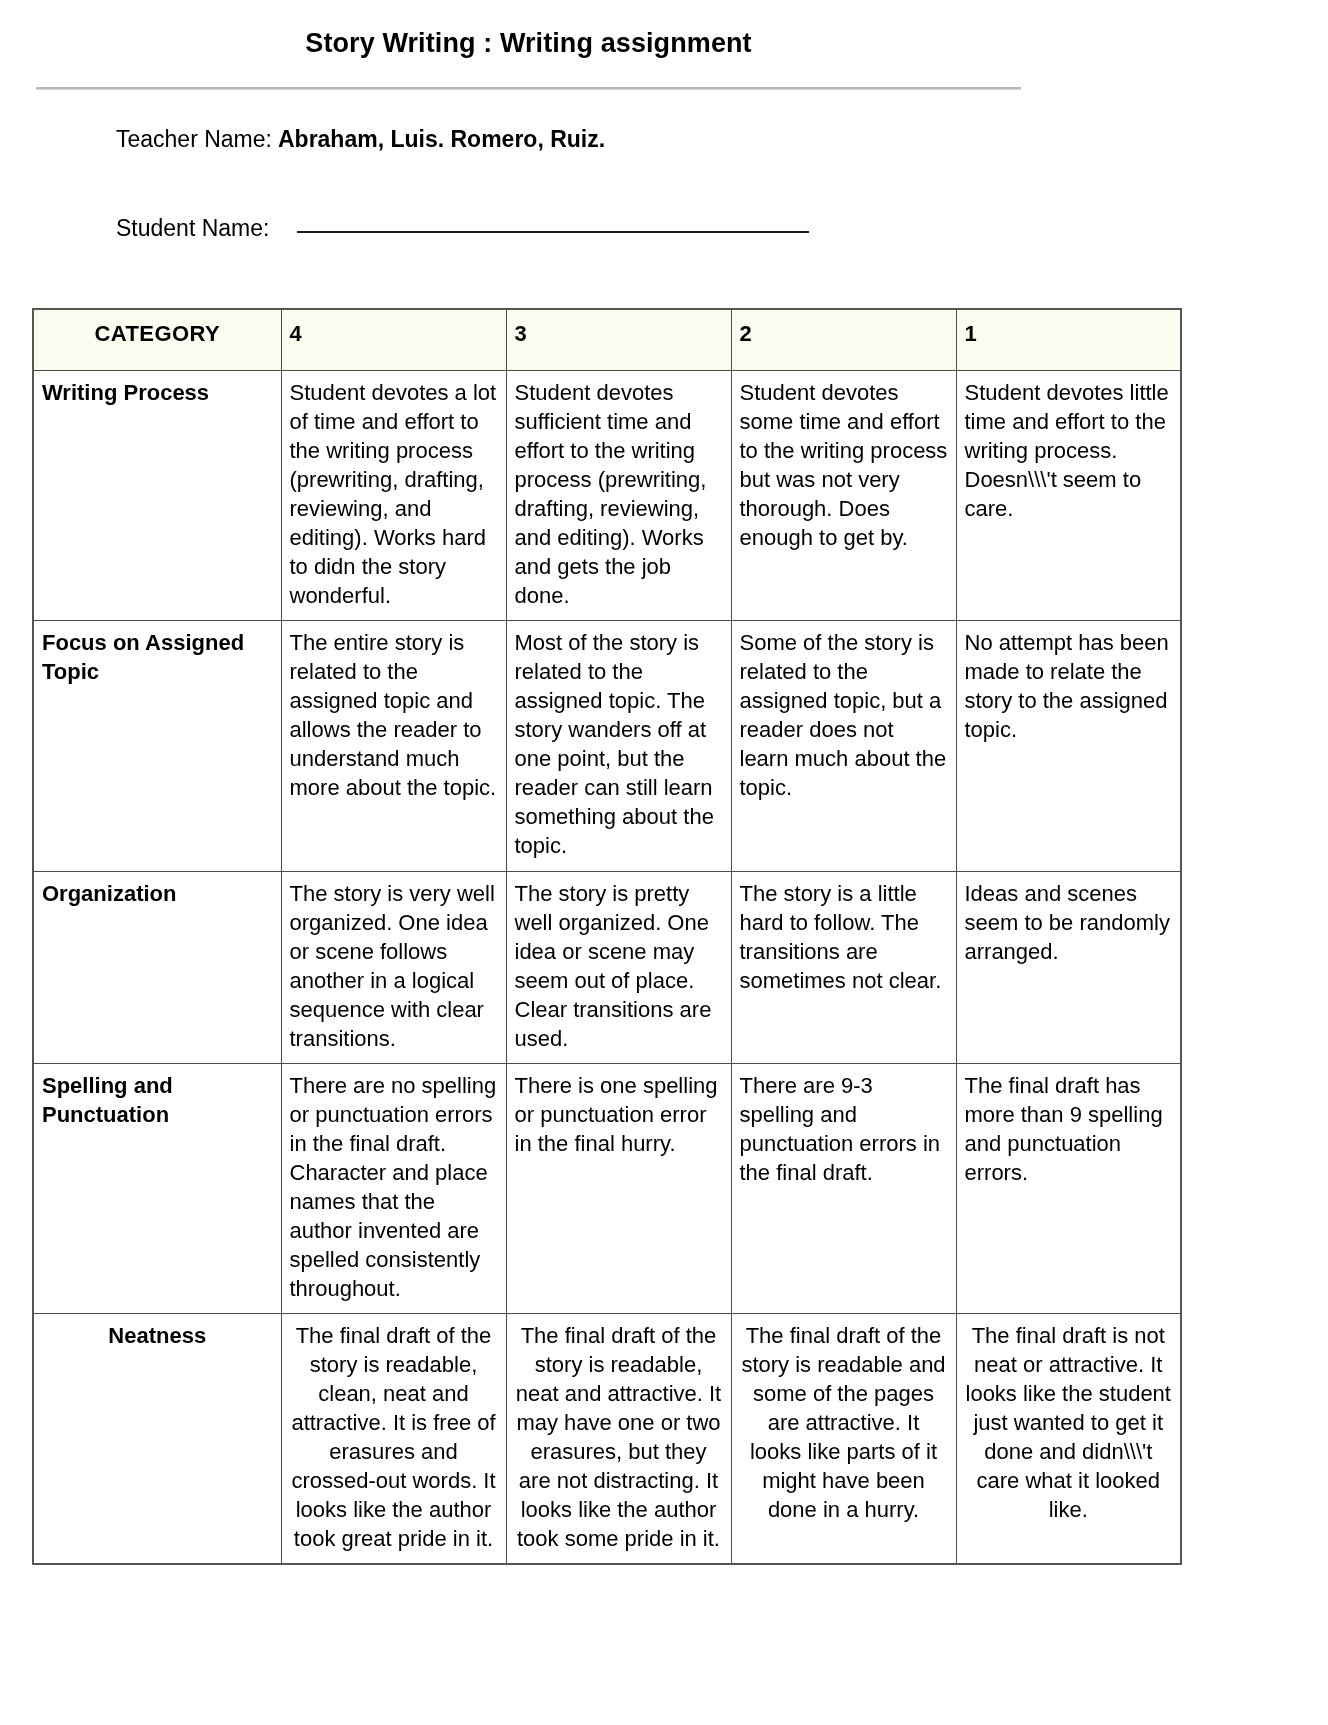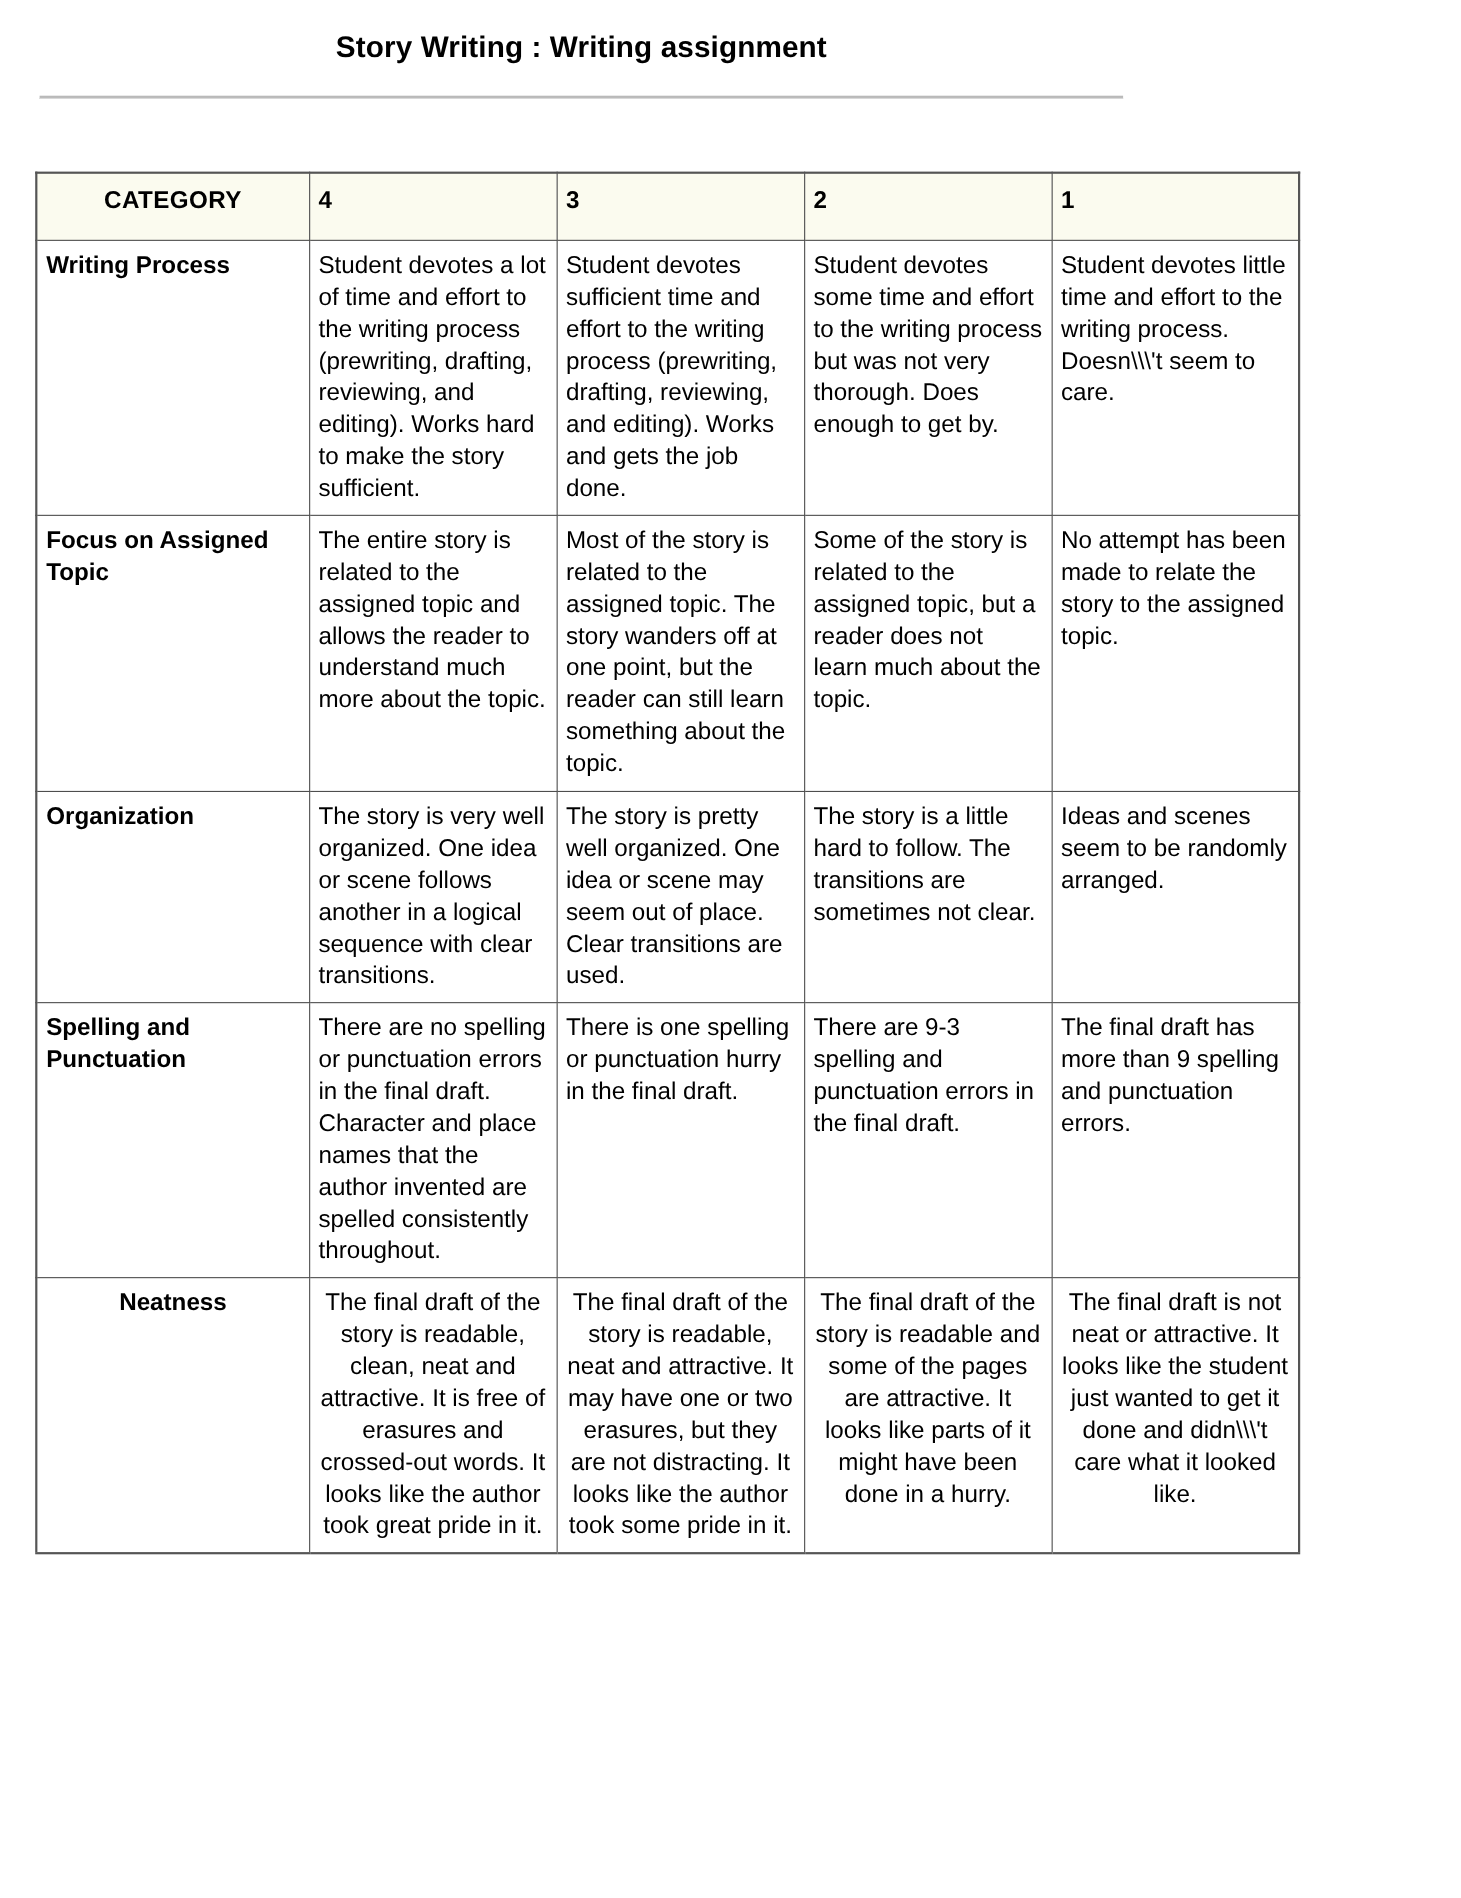--- a/index.html
+++ b/index.html
@@ -133,20 +133,31 @@
 </style>
 </head>
 <body>
 
 <div class="page">
 
   <h1 class="doc-title">Story Writing : Writing assignment</h1>
 
   <div class="title-rule"></div>
 
+  <div class="meta-block">
+
+    <div class="meta-line">
+      <span class="meta-label">Teacher Name:</span><span class="meta-value">Abraham, Luis. Romero, Ruiz.</span>
+    </div>
+
+    <div class="meta-line student">
+      <span class="meta-label">Student Name:</span><span class="blank-rule"></span>
+    </div>
+
+  </div>
 
   <div class="table-wrap">
     <table class="rubric">
       <colgroup>
         <col class="c-cat">
         <col class="c-score">
         <col class="c-score">
         <col class="c-score">
         <col class="c-score">
       </colgroup>
@@ -156,21 +167,21 @@
           <th class="head-score">4</th>
           <th class="head-score">3</th>
           <th class="head-score">2</th>
           <th class="head-score">1</th>
         </tr>
       </thead>
       <tbody>
 
         <tr>
           <td class="cat-cell">Writing Process</td>
-          <td class="desc-cell">Student devotes a lot of time and effort to the writing process (prewriting, drafting, reviewing, and editing). Works hard to make the story sufficient.</td>
+          <td class="desc-cell">Student devotes a lot of time and effort to the writing process (prewriting, drafting, reviewing, and editing). Works hard to didn the story wonderful.</td>
           <td class="desc-cell">Student devotes sufficient time and effort to the writing process (prewriting, drafting, reviewing, and editing). Works and gets the job done.</td>
           <td class="desc-cell">Student devotes some time and effort to the writing process but was not very thorough. Does enough to get by.</td>
           <td class="desc-cell">Student devotes little time and effort to the writing process. Doesn\\\'t seem to care.</td>
         </tr>
 
         <tr>
           <td class="cat-cell">Focus on Assigned Topic</td>
           <td class="desc-cell">The entire story is related to the assigned topic and allows the reader to understand much more about the topic.</td>
           <td class="desc-cell">Most of the story is related to the assigned topic. The story wanders off at one point, but the reader can still learn something about the topic.</td>
           <td class="desc-cell">Some of the story is related to the assigned topic, but a reader does not learn much about the topic.</td>
@@ -181,21 +192,21 @@
           <td class="cat-cell">Organization</td>
           <td class="desc-cell">The story is very well organized. One idea or scene follows another in a logical sequence with clear transitions.</td>
           <td class="desc-cell">The story is pretty well organized. One idea or scene may seem out of place. Clear transitions are used.</td>
           <td class="desc-cell">The story is a little hard to follow. The transitions are sometimes not clear.</td>
           <td class="desc-cell">Ideas and scenes seem to be randomly arranged.</td>
         </tr>
 
         <tr>
           <td class="cat-cell">Spelling and Punctuation</td>
           <td class="desc-cell">There are no spelling or punctuation errors in the final draft. Character and place names that the author invented are spelled consistently throughout.</td>
-          <td class="desc-cell">There is one spelling or punctuation hurry in the final draft.</td>
+          <td class="desc-cell">There is one spelling or punctuation error in the final hurry.</td>
           <td class="desc-cell">There are 9-3 spelling and punctuation errors in the final draft.</td>
           <td class="desc-cell">The final draft has more than 9 spelling and punctuation errors.</td>
         </tr>
 
         <tr>
           <td class="cat-cell">Neatness</td>
           <td class="desc-cell">The final draft of the story is readable, clean, neat and attractive. It is free of erasures and crossed-out words. It looks like the author took great pride in it.</td>
           <td class="desc-cell">The final draft of the story is readable, neat and attractive. It may have one or two erasures, but they are not distracting. It looks like the author took some pride in it.</td>
           <td class="desc-cell">The final draft of the story is readable and some of the pages are attractive. It looks like parts of it might have been done in a hurry.</td>
           <td class="desc-cell">The final draft is not neat or attractive. It looks like the student just wanted to get it done and didn\\\'t care what it looked like.</td>

